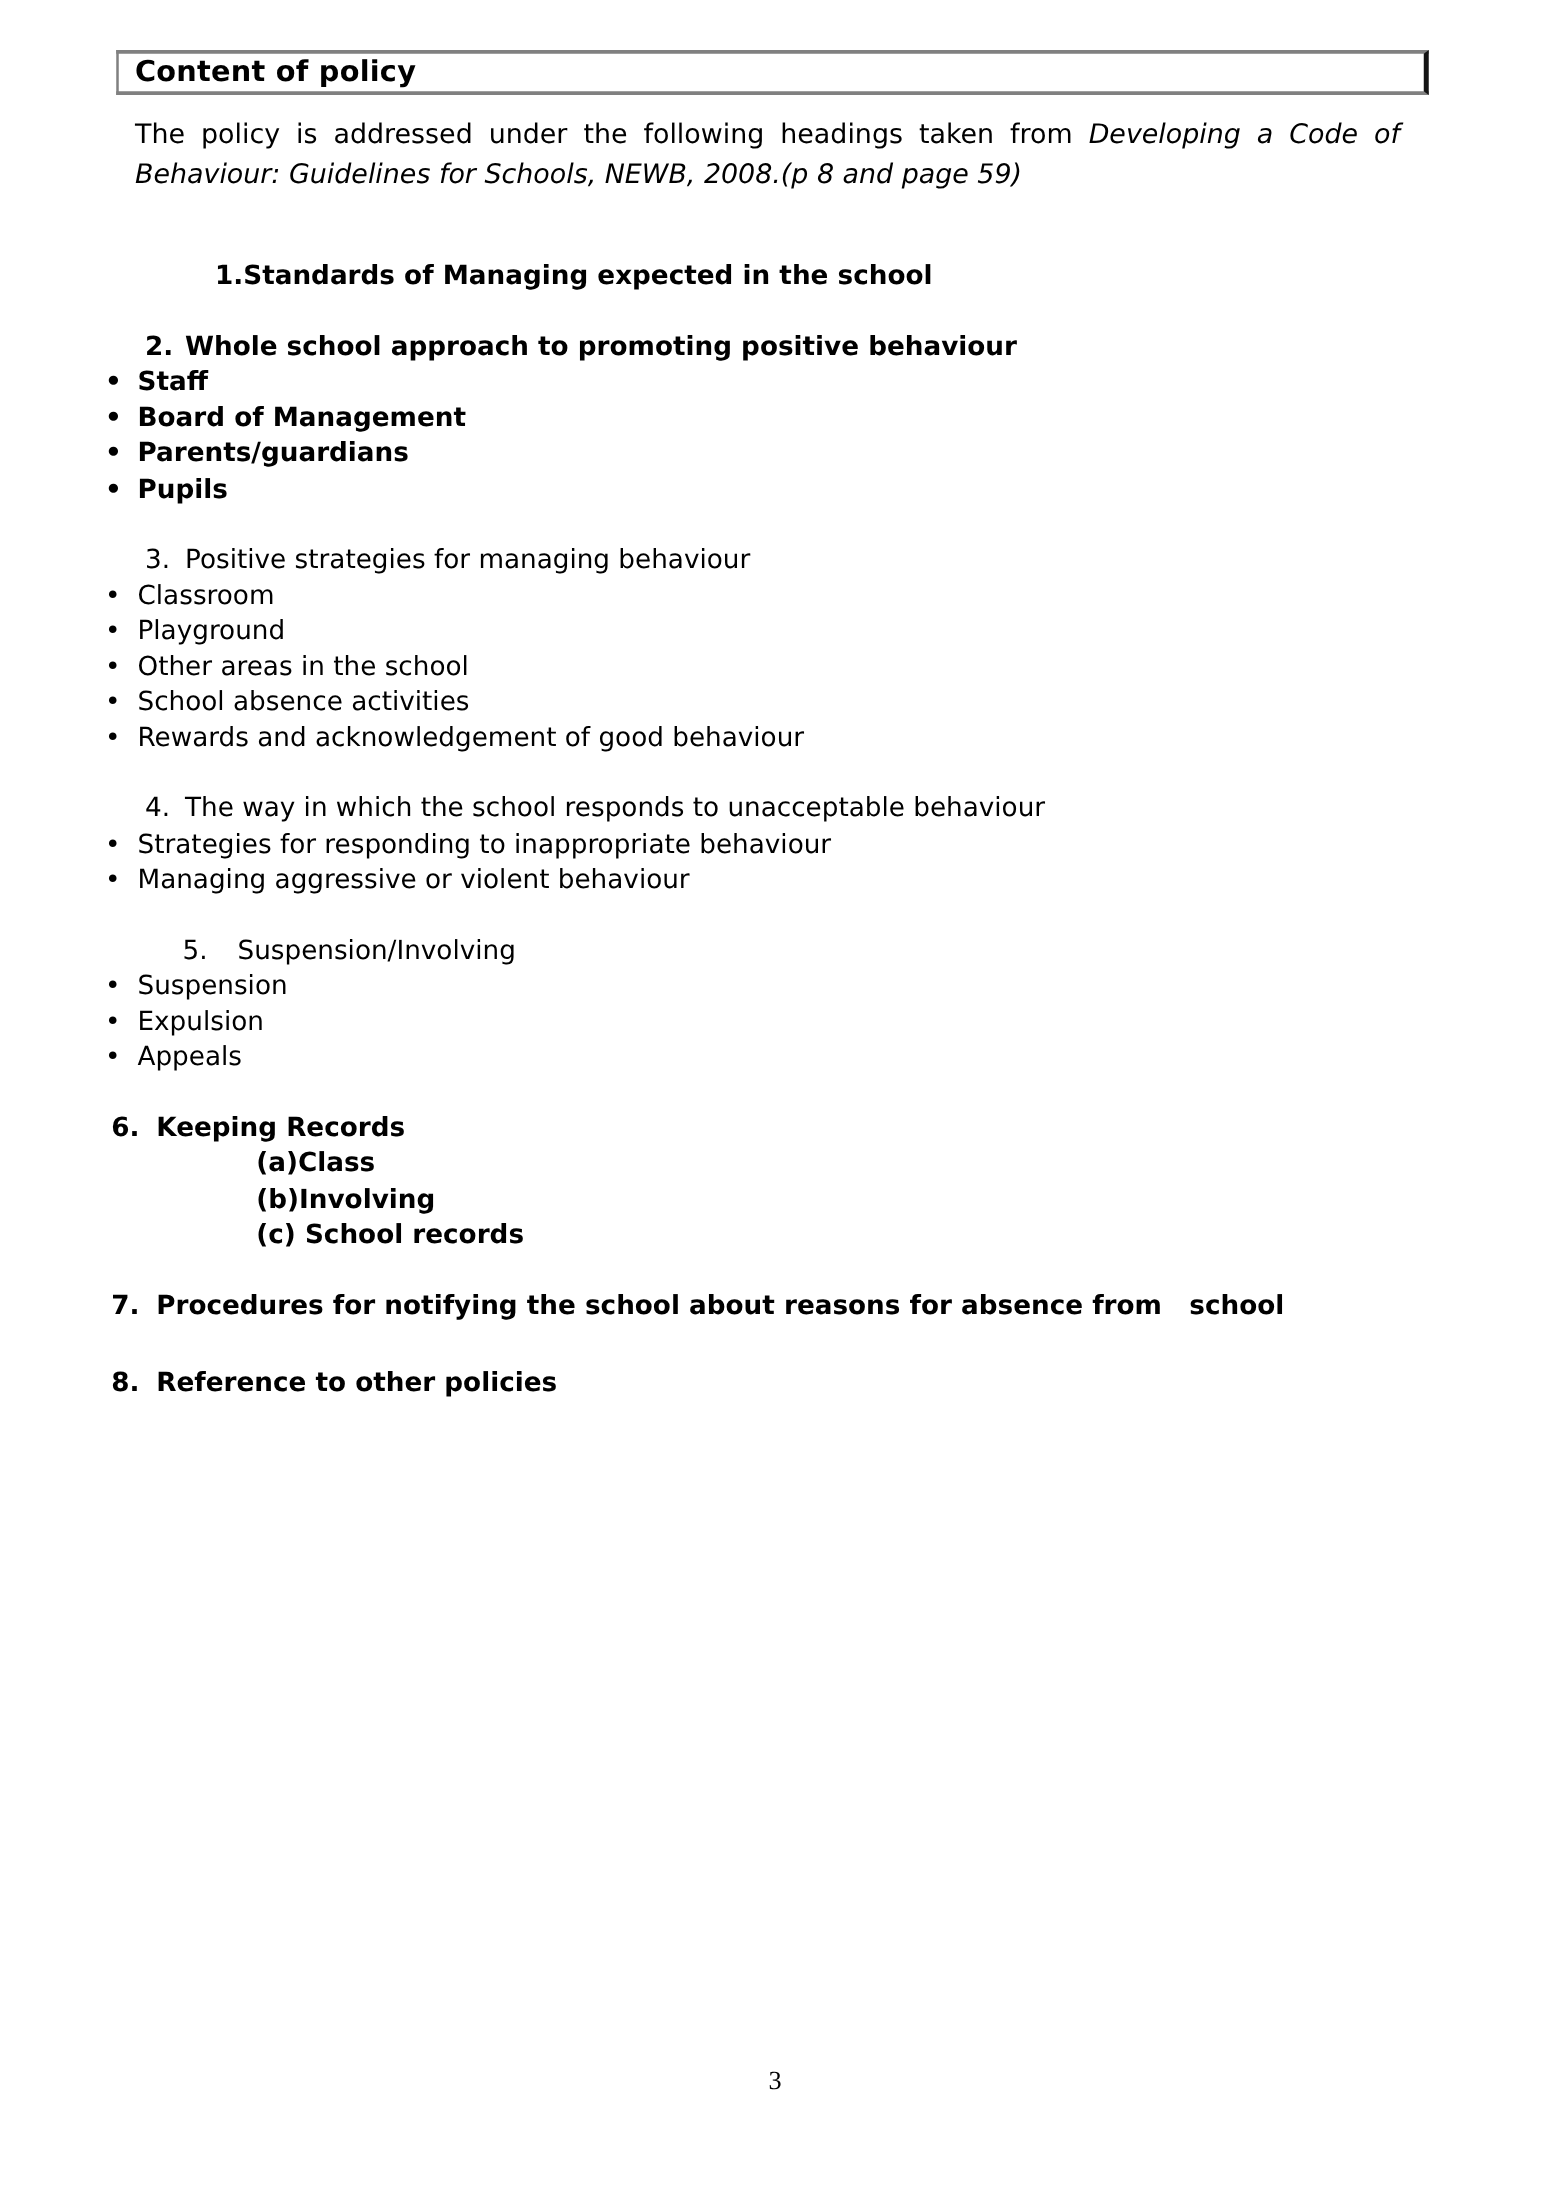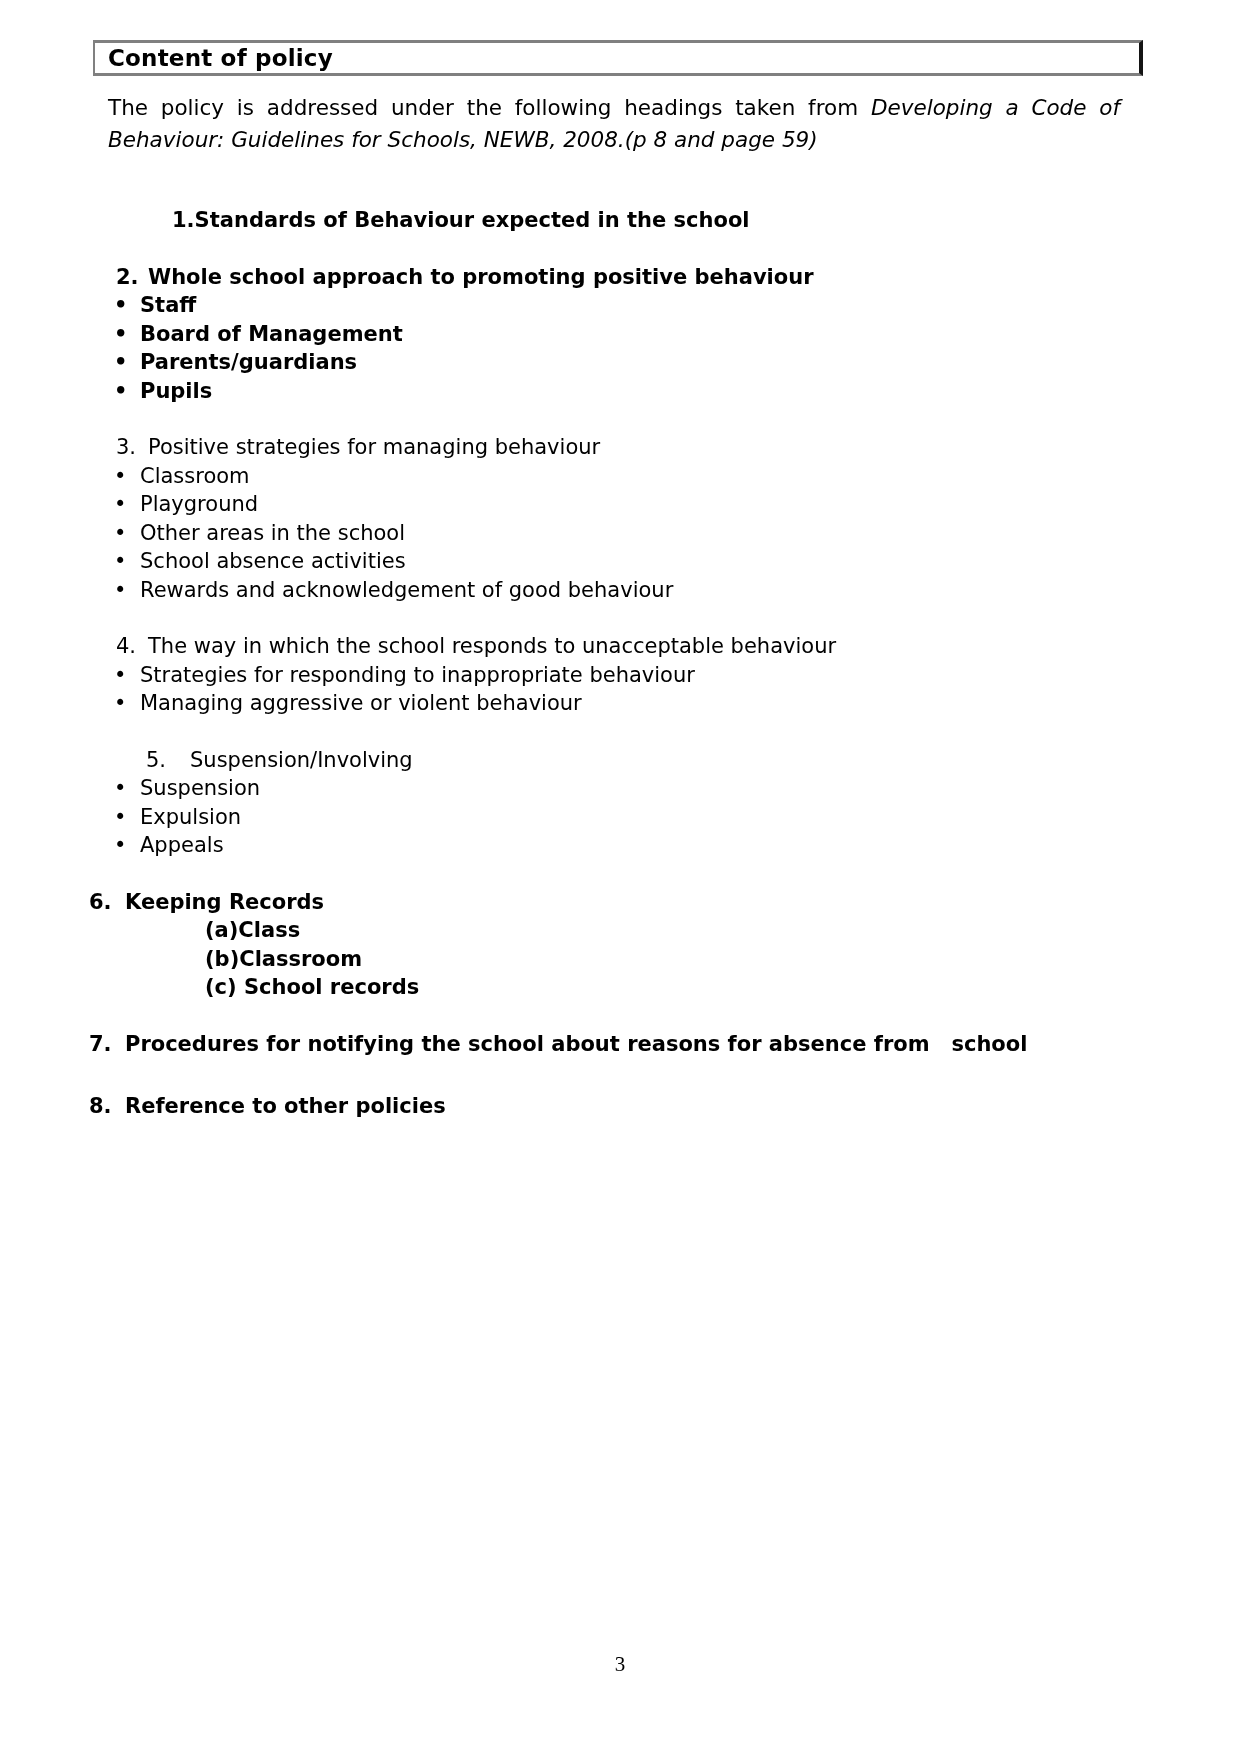--- a/index.html
+++ b/index.html
@@ -64,21 +64,21 @@
   }
   .txt { white-space: pre-wrap; }
   .head { padding-left: 116px; }
   .num { display: inline-block; width: 32px; }
   .s1 .head { padding-left: 172px; }
   .s1 .num { width: auto; }
   .s5 .head { padding-left: 146px; }
   .s5 .num { width: 44px; }
   .s6 .head, .s7 .head, .s8 .head { padding-left: 89px; }
   .s6 .num, .s7 .num, .s8 .num { width: 36px; }
-  .bullet { padding-left: 114px; }
+  .bullet { padding-left: 84px; }
   .dot { display: inline-block; width: 26px; }
   .plain { padding-left: 205px; }
   .wb { font-weight: bold; }
   .page-number {
     position: absolute;
     top: 1652px;
     left: 0;
     width: 100%;
     text-align: center;
     font-family: "Liberation Serif", "DejaVu Serif", serif;
@@ -99,21 +99,21 @@
       <span>The policy is addressed under the following headings taken from</span>
       <span class="italic">Developing a Code of</span>
     </div>
     <div class="intro-line2 italic">Behaviour: Guidelines for Schools, NEWB, 2008.(p 8 and page 59)</div>
   </div>
 
   <div class="content">
 
     <div class="section s1 wb">
       <div class="row head">
-        <span class="num">1.</span><span class="txt">Standards of Behaviour expected in the school</span>
+        <span class="num">1.</span><span class="txt">Standards of Managing expected in the school</span>
       </div>
     </div>
 
     <div class="section s2 wb">
       <div class="row head">
         <span class="num">2.</span><span class="txt">Whole school approach to promoting positive behaviour</span>
       </div>
       <div class="row bullet">
         <span class="dot">•</span><span class="txt">Staff</span>
       </div>
@@ -177,21 +177,21 @@
     </div>
 
     <div class="section s6 wb">
       <div class="row head">
         <span class="num">6.</span><span class="txt">Keeping Records</span>
       </div>
       <div class="row plain">
         <span class="txt">(a)Class</span>
       </div>
       <div class="row plain">
-        <span class="txt">(b)Classroom</span>
+        <span class="txt">(b)Involving</span>
       </div>
       <div class="row plain">
         <span class="txt">(c) School records</span>
       </div>
     </div>
 
     <div class="section s7 wb">
       <div class="row head">
         <span class="num">7.</span><span class="txt">Procedures for notifying the school about reasons for absence from   school</span>
       </div>

